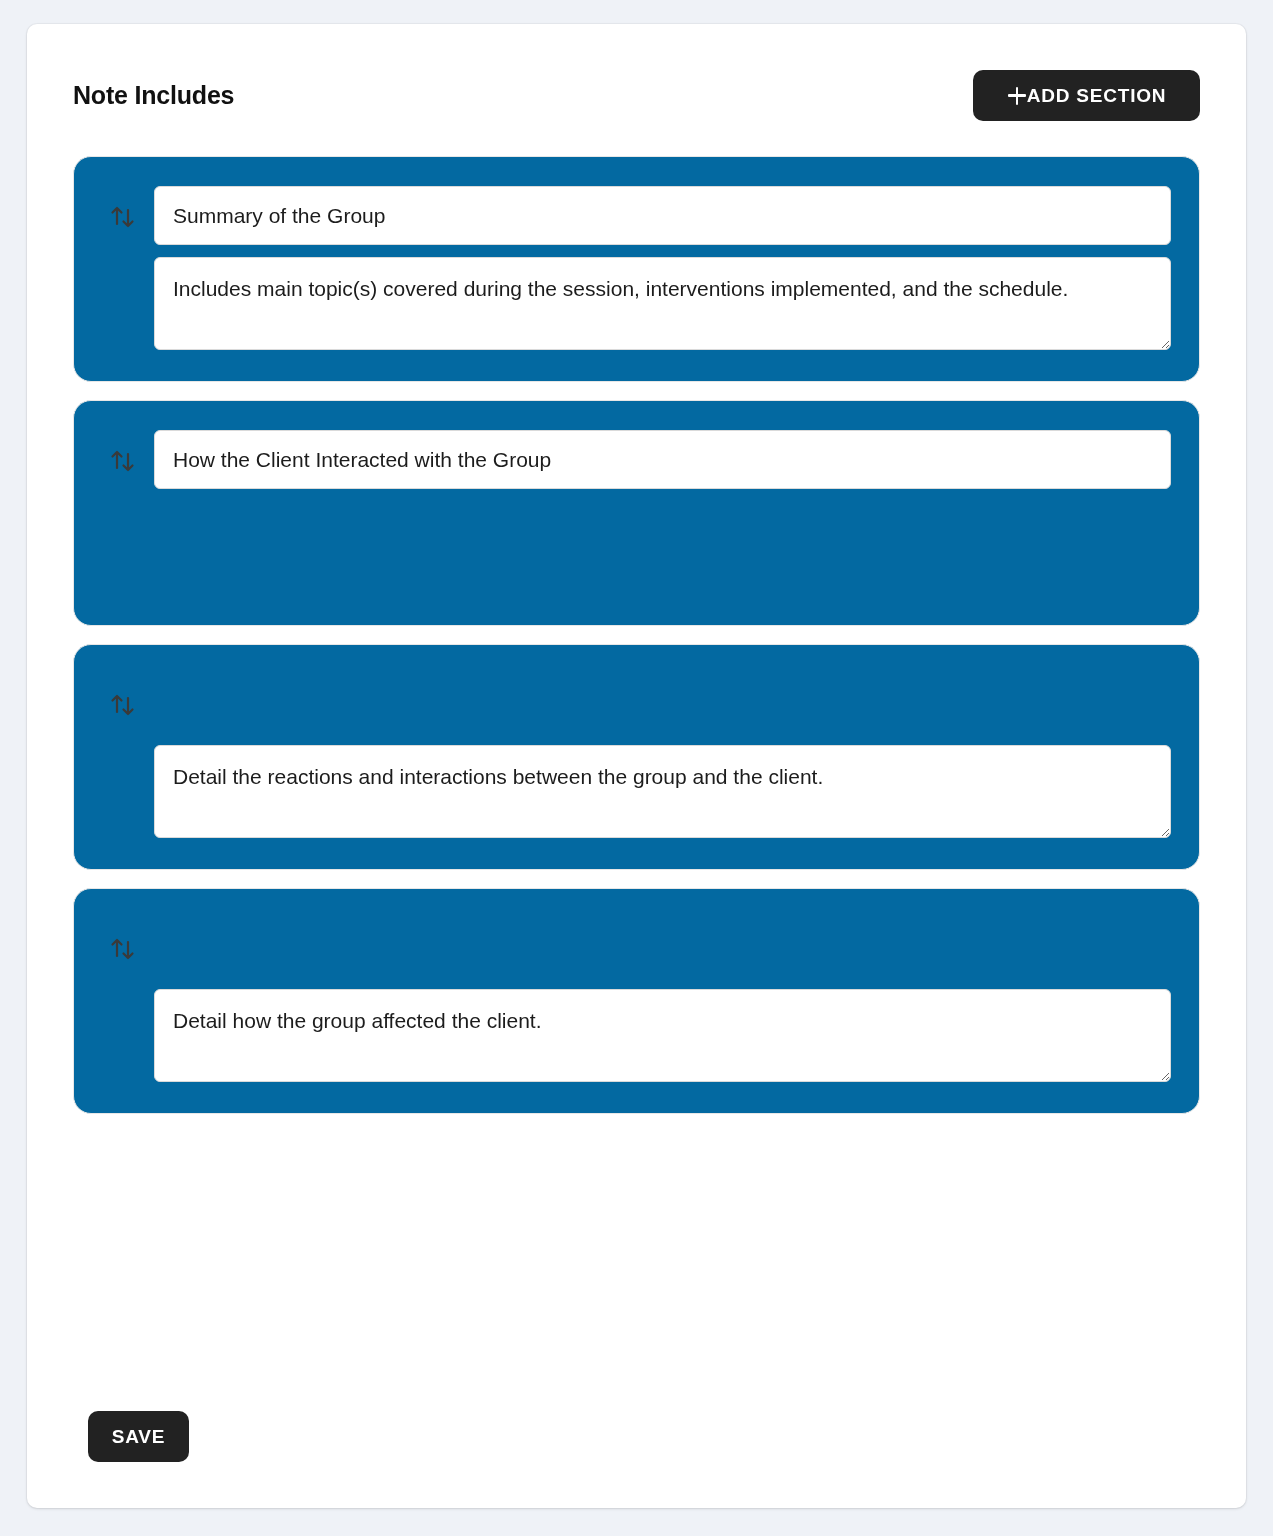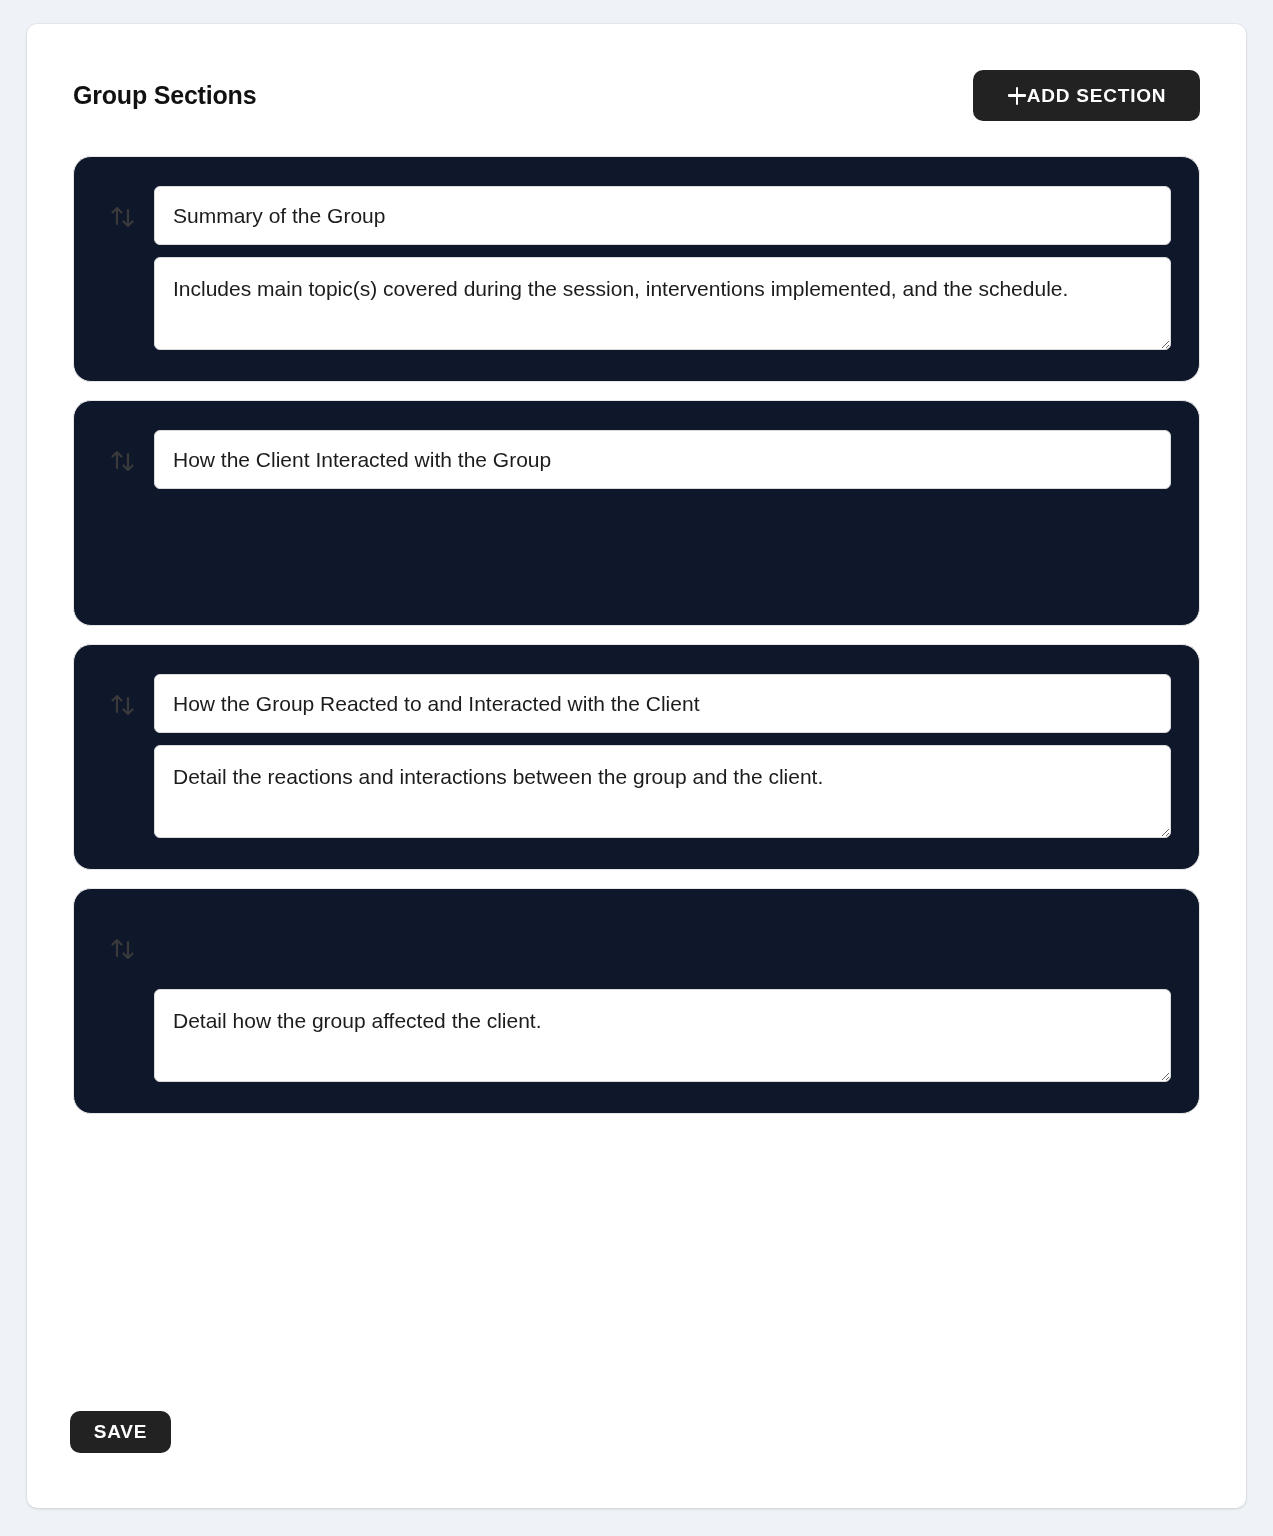--- a/index.html
+++ b/index.html
@@ -46,21 +46,21 @@
     .add-btn .plus::after { left: 1px; top: 8.7px; width: 18px; height: 2.6px; }
 
     .sections {
       position: absolute;
       left: 46px; top: 132px;
       width: 1127px;
     }
     .section {
       position: relative;
       width: 1127px; height: 226px;
-      background: #0f172a;
+      background: #0369a1;
       border: 1.5px solid #e7e7e7;
       border-radius: 18px;
       margin-bottom: 18px;
     }
     .drag {
       position: absolute;
       left: 34px; top: 46px;
       width: 30px; height: 28px;
       cursor: grab;
     }
@@ -80,31 +80,31 @@
     .title-input { top: 29px; height: 59px; line-height: 56px; }
     .desc-input {
       top: 100px; height: 93px;
       padding-top: 14px;
       line-height: 34px;
       resize: vertical;
       overflow: hidden;
     }
     .save-btn {
       position: absolute;
-      left: 43px; top: 1387px;
-      width: 101px; height: 42px;
+      left: 61px; top: 1387px;
+      width: 101px; height: 51px;
     }
   </style>
 </head>
 <body>
 
 <div class="card">
 
   <div class="header">
-    <h2 class="title">Group Sections</h2>
+    <h2 class="title">Note Includes</h2>
     <button class="btn-dark add-btn">
       <span class="plus"></span>
       <span>ADD SECTION</span>
     </button>
   </div>
 
   <div class="sections">
 
     <div class="section">
       <span class="drag">
@@ -127,21 +127,20 @@
       <input class="field title-input" type="text" value="How the Client Interacted with the Group" style="">
     </div>
 
     <div class="section">
       <span class="drag">
         <svg width="30" height="28" viewBox="0 0 30 28" fill="none" stroke="#3a3a3a" stroke-width="2.2" stroke-linecap="round" stroke-linejoin="round">
           <path d="M9 21V5M4.5 9.5L9 5l4.5 4.5"></path>
           <path d="M20 7v16M15.5 18.5L20 23l4.5-4.5"></path>
         </svg>
       </span>
-      <input class="field title-input" type="text" value="How the Group Reacted to and Interacted with the Client" style="">
       <textarea class="field desc-input" style="">Detail the reactions and interactions between the group and the client.</textarea>
     </div>
 
 
     <div class="section">
       <span class="drag">
         <svg width="30" height="28" viewBox="0 0 30 28" fill="none" stroke="#3a3a3a" stroke-width="2.2" stroke-linecap="round" stroke-linejoin="round">
           <path d="M9 21V5M4.5 9.5L9 5l4.5 4.5"></path>
           <path d="M20 7v16M15.5 18.5L20 23l4.5-4.5"></path>
         </svg>

